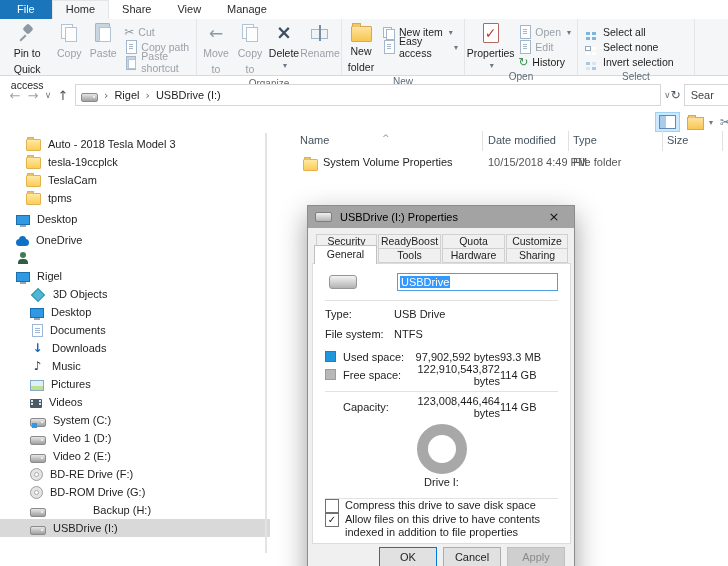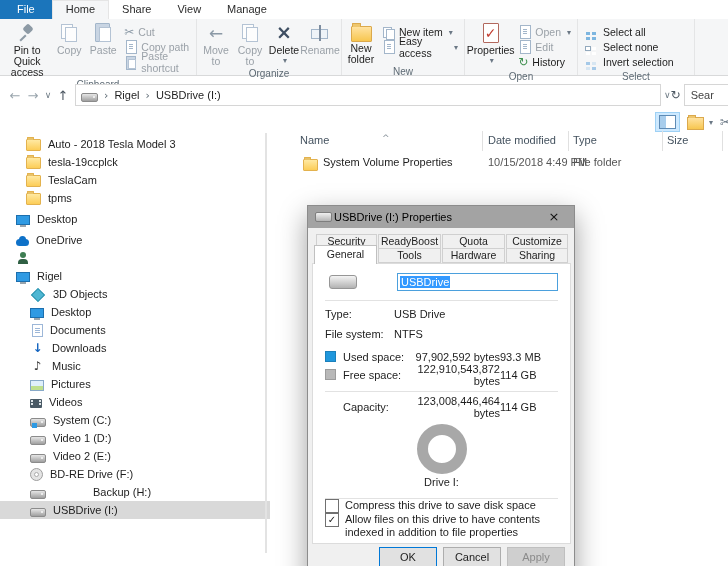--- a/index.html
+++ b/index.html
@@ -14,21 +14,21 @@
   .rtab-file{background:#1b75bb;color:#fff;padding:0 17px}
   .rtab-active{background:#f5f6f7;border:1px solid #e5e5e5;border-bottom:none;line-height:17px}
 
   
   .ribbon{position:absolute;left:0;top:19px;width:728px;height:56px;background:#f5f6f7;
     border-bottom:1px solid #d8d9da;display:flex}
   .rgroup{display:flex;flex-direction:column;border-right:1px solid #e4e5e6;padding:1px 2px 0 2px}
   .rgroup-body{display:flex;flex:1;align-items:flex-start}
   .rgroup-label{text-align:center;font-size:10px;color:#5d6a74;height:13px;line-height:12px}
   .bb{display:flex;flex-direction:column;align-items:center;padding:1px 3px;min-width:28px}
-  .bb .bl{font-size:10.5px;line-height:11px;text-align:center;white-space:pre-line}
+  .bb .bl{font-size:10.5px;line-height:16px;text-align:center;white-space:pre-line}
   .sbcol{display:flex;flex-direction:column;justify-content:flex-start;padding:2px 2px;gap:1px}
   .sb{display:flex;align-items:center;height:14px;font-size:10.5px;gap:4px;padding:0 2px}
   .dis{color:#9aa1a8}
   .drop{font-size:8px;color:#6b7885;margin-left:2px}
   .ri{width:22px;height:22px;position:relative;margin:1px auto 1px}
   .si{width:13px;height:13px;position:relative;flex:none}
 
   
   .ri-pin::before{content:"";position:absolute;left:8px;top:3px;width:8px;height:8px;background:#8d9aa5;border-radius:2px;transform:rotate(45deg)}
   .ri-pin::after{content:"";position:absolute;left:6px;top:12px;width:2px;height:8px;background:#8d9aa5;transform:rotate(45deg)}
@@ -118,21 +118,21 @@
   .cols{position:relative;margin-top:16px;height:20px;color:#44525f}
   .col{position:absolute;top:3px;white-space:nowrap}
   .col-sep{position:absolute;top:0;height:20px;width:1px;background:#e0e0e0}
   .frow{position:relative;height:20px;margin-top:2px}
   .fcell{position:absolute;top:3px;white-space:nowrap}
   .fmuted{color:#555}
 
   
   .dialog{position:absolute;left:307px;top:205px;width:268px;height:380px;background:#f0f0f0;
     border:1px solid #8c8c8c;box-shadow:0 10px 26px rgba(0,0,0,.38);box-sizing:border-box}
-  .dtitle{height:22px;background:#a3a3a3;display:flex;align-items:center;padding:0 7px;gap:2px}
+  .dtitle{height:22px;background:#a3a3a3;display:flex;align-items:center;padding:0 7px;gap:8px}
   .dtitle-drive{width:15px;height:8px;background:linear-gradient(#f0f0f0,#b5b5b5);border:1px solid #7e7e7e;border-radius:2px;flex:none}
   .dtitle-text{color:#000}
   .dclose{margin-left:auto;width:26px;text-align:center;font-size:13px;color:#111;line-height:22px}
   .dtab{position:absolute;height:15px;background:#f0f0f0;border:1px solid #d0d0d0;box-sizing:border-box;
     text-align:center;font-size:10.5px;line-height:13px;color:#222}
   .dtab-active{background:#fff;border:1px solid #c0c0c0;border-bottom:none;height:19px;line-height:17px;z-index:3}
   .dpage{position:absolute;left:4px;top:57px;width:259px;height:281px;background:#fff;border:1px solid #dcdcdc;box-sizing:border-box;padding:8px 12px 0 12px}
   .name-row{display:flex;align-items:center;height:20px}
   .drive-img{width:26px;height:12px;background:linear-gradient(#f4f4f4,#b2b2b2);border:1px solid #969696;border-radius:3px;margin-left:4px;flex:none}
   .fake-input{margin-left:40px;width:163px;height:16px;border:1px solid #4ba0dd;background:#fff;display:flex;align-items:center;padding-left:2px}
@@ -400,20 +400,24 @@
     </div>
     <div class="trow ind-c">
       <span class="ic ic-hdd"></span>
       <span class="tlabel">Video 2 (E:)</span>
     </div>
     <div class="trow ind-c">
       <span class="ic ic-disc"></span>
       <span class="tlabel">BD-RE Drive (F:)</span>
     </div>
     <div class="trow ind-c">
+      <span class="ic ic-disc"></span>
+      <span class="tlabel">BD-ROM Drive (G:)</span>
+    </div>
+    <div class="trow ind-c">
       <span class="ic ic-hdd"></span>
       <span class="tlabel lbl-far">Backup (H:)</span>
     </div>
     <div class="trow ind-c sel-row">
       <span class="ic ic-hdd"></span>
       <span class="tlabel">USBDrive (I:)</span>
     </div>
     <div class="sb-scroll"></div>
   </div>
 

